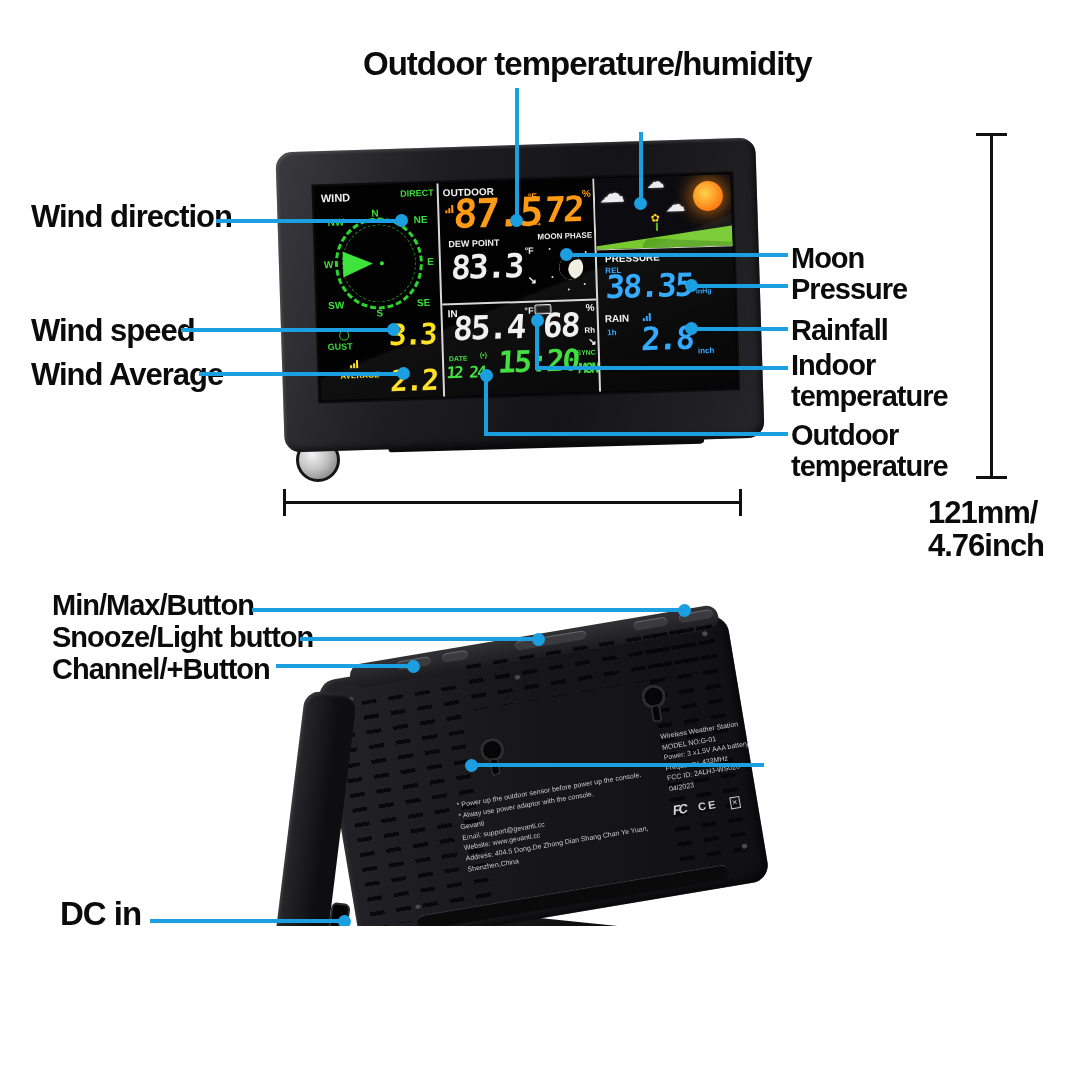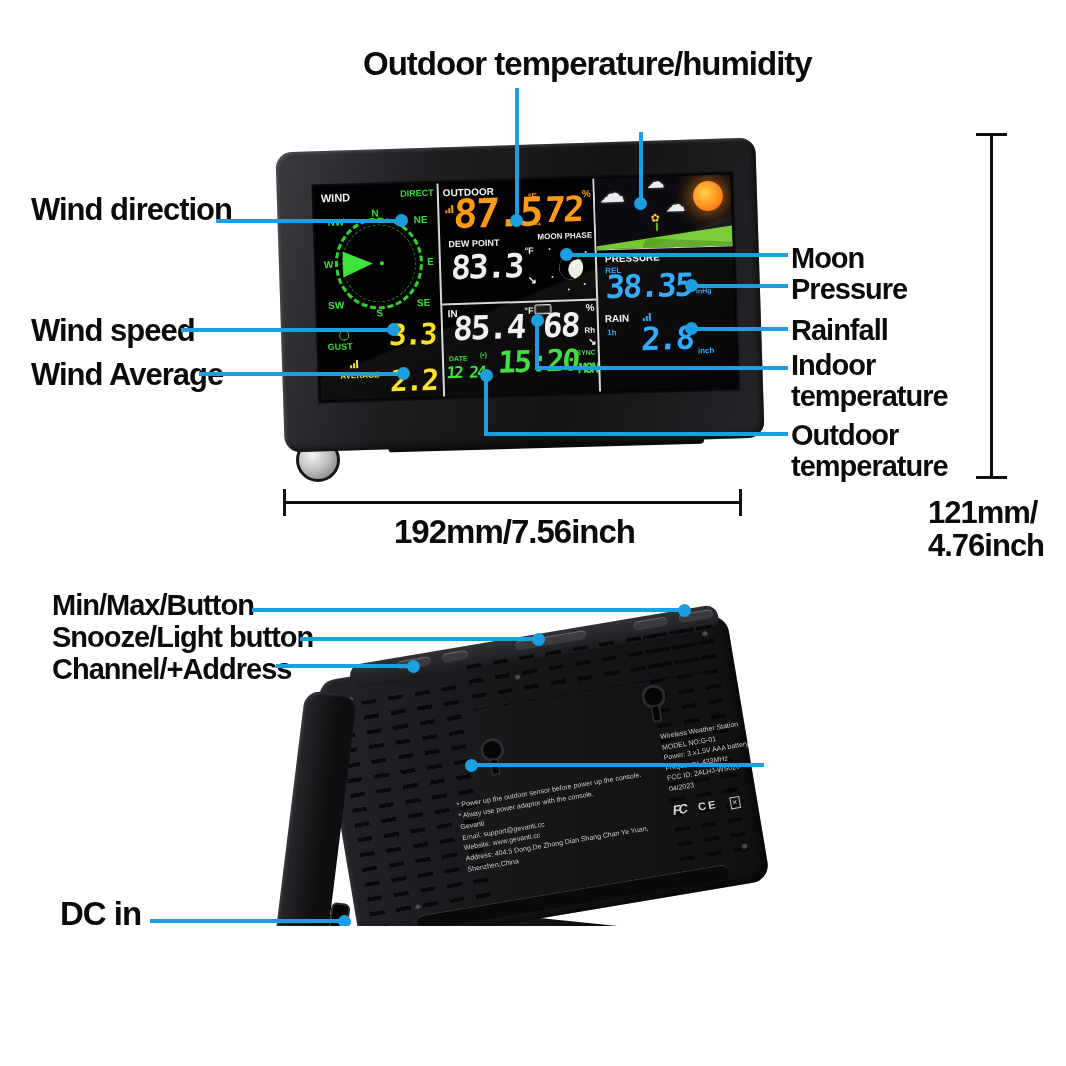--- a/index.html
+++ b/index.html
@@ -70,21 +70,21 @@
   .back-arm{position:absolute;left:287px;top:692px;width:52px;height:300px;border-radius:16px;background:linear-gradient(90deg,#28282c,#0e0e10 70%);transform:rotate(7deg);z-index:3;box-shadow:inset 2px 2px 3px rgba(255,255,255,.1)}
   .dc-port{position:absolute;left:330px;top:903px;width:15px;height:24px;border-radius:6px;background:#050506;border:2px solid #2e2e31;transform:rotate(8deg);z-index:4}
   .z4{z-index:4}.z10{z-index:10}
 </style>
 </head>
 <body>
 
 <div class="page">
 
   <div class="lbl s33" style="left:363px;top:46px">Outdoor temperature/humidity</div>
-  <div class="lbl s31" style="left:31px;top:193px">Wind direction</div>
+  <div class="lbl s31" style="left:31px;top:200px">Wind direction</div>
   <div class="lbl s31" style="left:31px;top:314px">Wind speed</div>
   <div class="lbl s31" style="left:31px;top:358px">Wind Average</div>
   <div class="lbl s29" style="left:791px;top:243px">Moon</div>
   <div class="lbl s29" style="left:791px;top:274px">Pressure</div>
   <div class="lbl s29" style="left:791px;top:315px">Rainfall</div>
   <div class="lbl s29" style="left:791px;top:350px">
     <div>Indoor</div>
     <div>temperature</div>
   </div>
   <div class="lbl s29" style="left:791px;top:420px">
@@ -111,21 +111,20 @@
   <div class="dot z10" style="left:531px;top:314px"></div>
   <div class="cl v z10" style="left:535px;top:320px;height:48px"></div>
   <div class="cl z10" style="left:535px;top:366px;width:253px"></div>
   <div class="dot z10" style="left:480px;top:369px"></div>
   <div class="cl v z10" style="left:484px;top:375px;height:59px"></div>
   <div class="cl z10" style="left:484px;top:432px;width:304px"></div>
 
   <div class="dim" style="left:283px;top:501px;width:459px;height:3px"></div>
   <div class="dim" style="left:283px;top:489px;width:3px;height:27px"></div>
   <div class="dim" style="left:739px;top:489px;width:3px;height:27px"></div>
-  <div class="lbl s33" style="left:394px;top:514px">192mm/7.56inch</div>
   <div class="dim" style="left:990px;top:134px;width:3px;height:344px"></div>
   <div class="dim" style="left:976px;top:133px;width:31px;height:3px"></div>
   <div class="dim" style="left:976px;top:476px;width:31px;height:3px"></div>
   <div class="lbl s31" style="left:928px;top:496px">
     <div>121mm/</div>
     <div>4.76inch</div>
   </div>
 
   <div class="front-stand"></div>
   <div class="hinge-cap" style="left:296px;top:438px;width:38px;height:38px"></div>
@@ -233,21 +232,21 @@
         <span class="dseg c-b" style="left:42px;top:146px;font-size:32px">2.8</span>
         <span class="slab c-b" style="left:98px;top:172px;font-size:8px">inch</span>
       </div>
 
       <div class="glare"></div>
     </div>
   </div>
 
   <div class="lbl s29" style="left:52px;top:590px">Min/Max/Button</div>
   <div class="lbl s29" style="left:52px;top:622px">Snooze/Light button</div>
-  <div class="lbl s29" style="left:52px;top:654px">Channel/+Address</div>
+  <div class="lbl s29" style="left:52px;top:654px">Channel/+Button</div>
   <div class="lbl s33" style="left:60px;top:896px">DC in</div>
 
   <div class="cl z10" style="left:252px;top:608px;width:432px"></div>
   <div class="dot z10" style="left:678px;top:604px"></div>
   <div class="cl z10" style="left:300px;top:637px;width:238px"></div>
   <div class="dot z10" style="left:532px;top:633px"></div>
   <div class="cl z10" style="left:276px;top:664px;width:137px"></div>
   <div class="dot z10" style="left:407px;top:660px"></div>
   <div class="dot z10" style="left:465px;top:759px"></div>
   <div class="cl z10" style="left:471px;top:763px;width:293px"></div>

